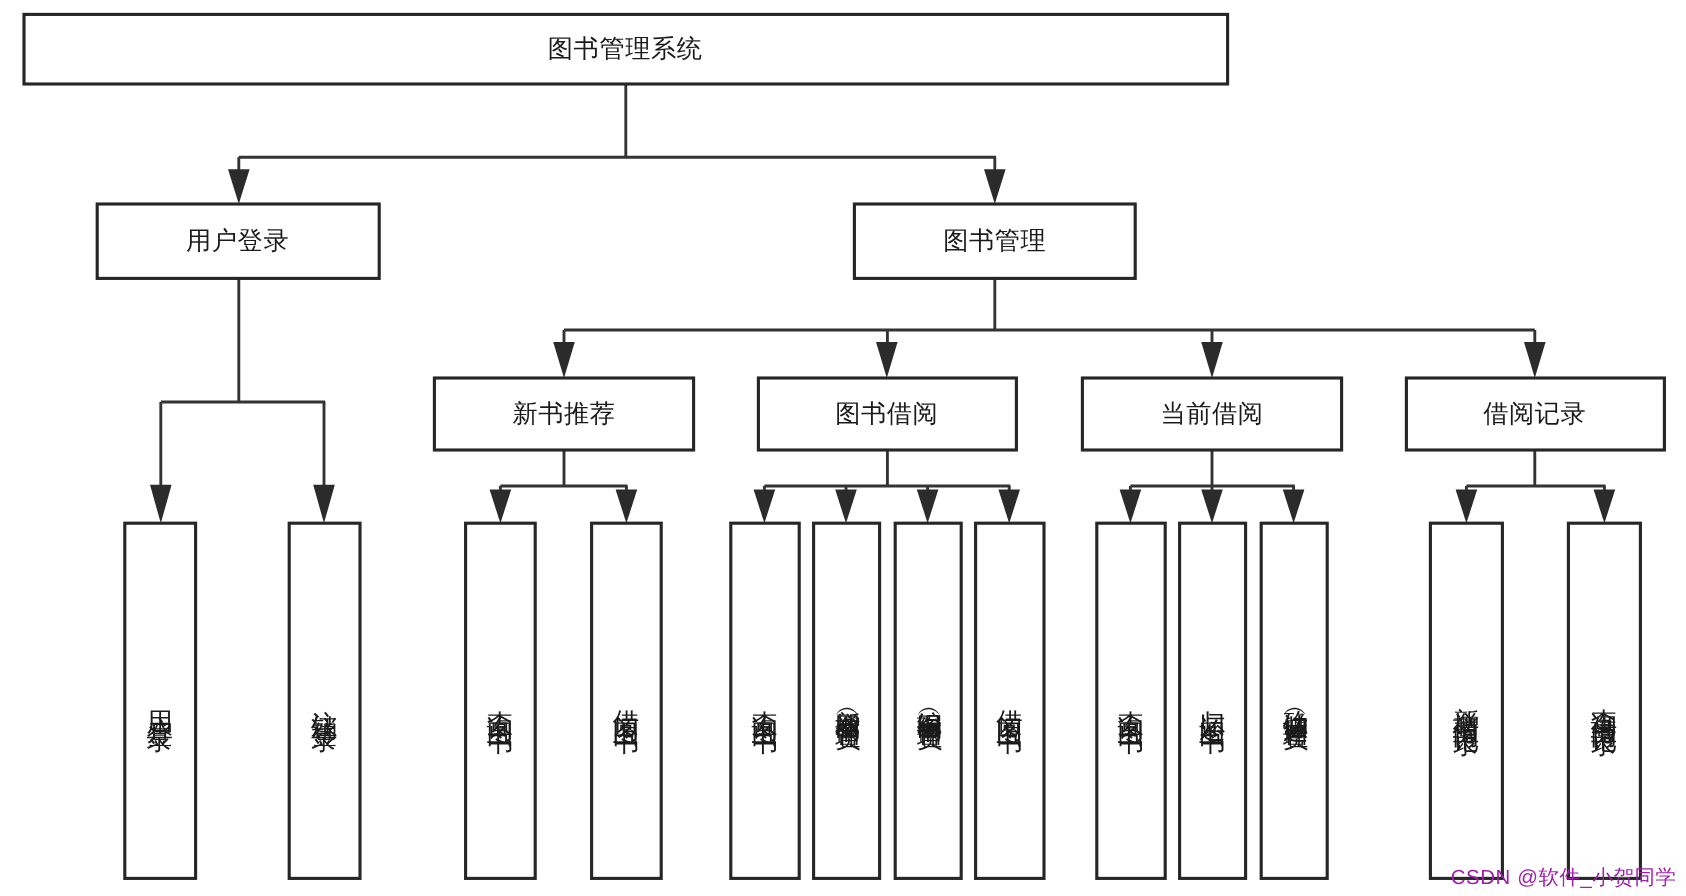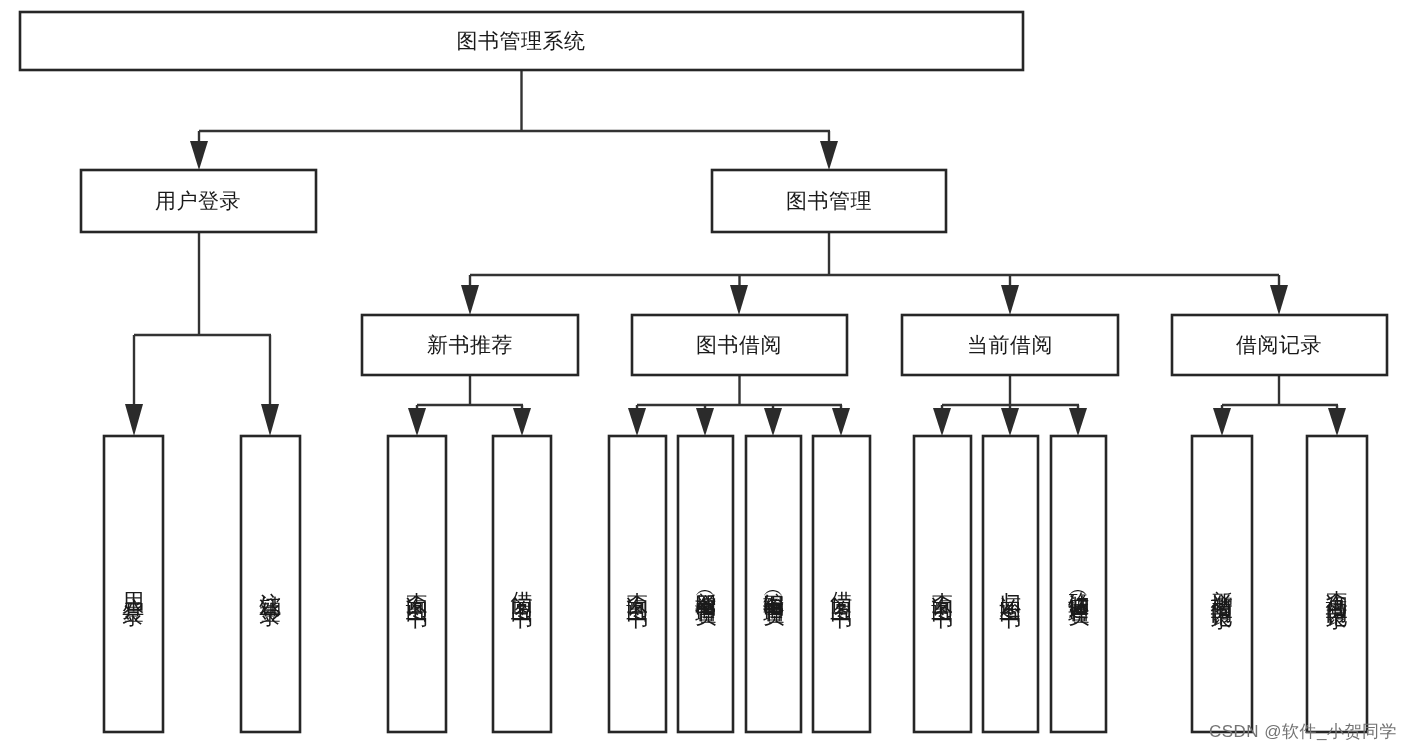--- a/index.html
+++ b/index.html
@@ -65,21 +65,21 @@
     text-align: center;
     white-space: nowrap;
     pointer-events: none;
   }
   .watermark {
     position: absolute;
     right: 8px;
     bottom: 4px;
     font-family: "Liberation Sans", "DejaVu Sans", sans-serif;
     font-size: 17px;
-    color: #737373;
+    color: #a21caf;
     letter-spacing: 0.5px;
     white-space: nowrap;
   }
 </style>
 </head>
 <body>
 
 <div id="diagram-root">
 
   <svg id="flow-svg" viewBox="0 0 1405 747">

